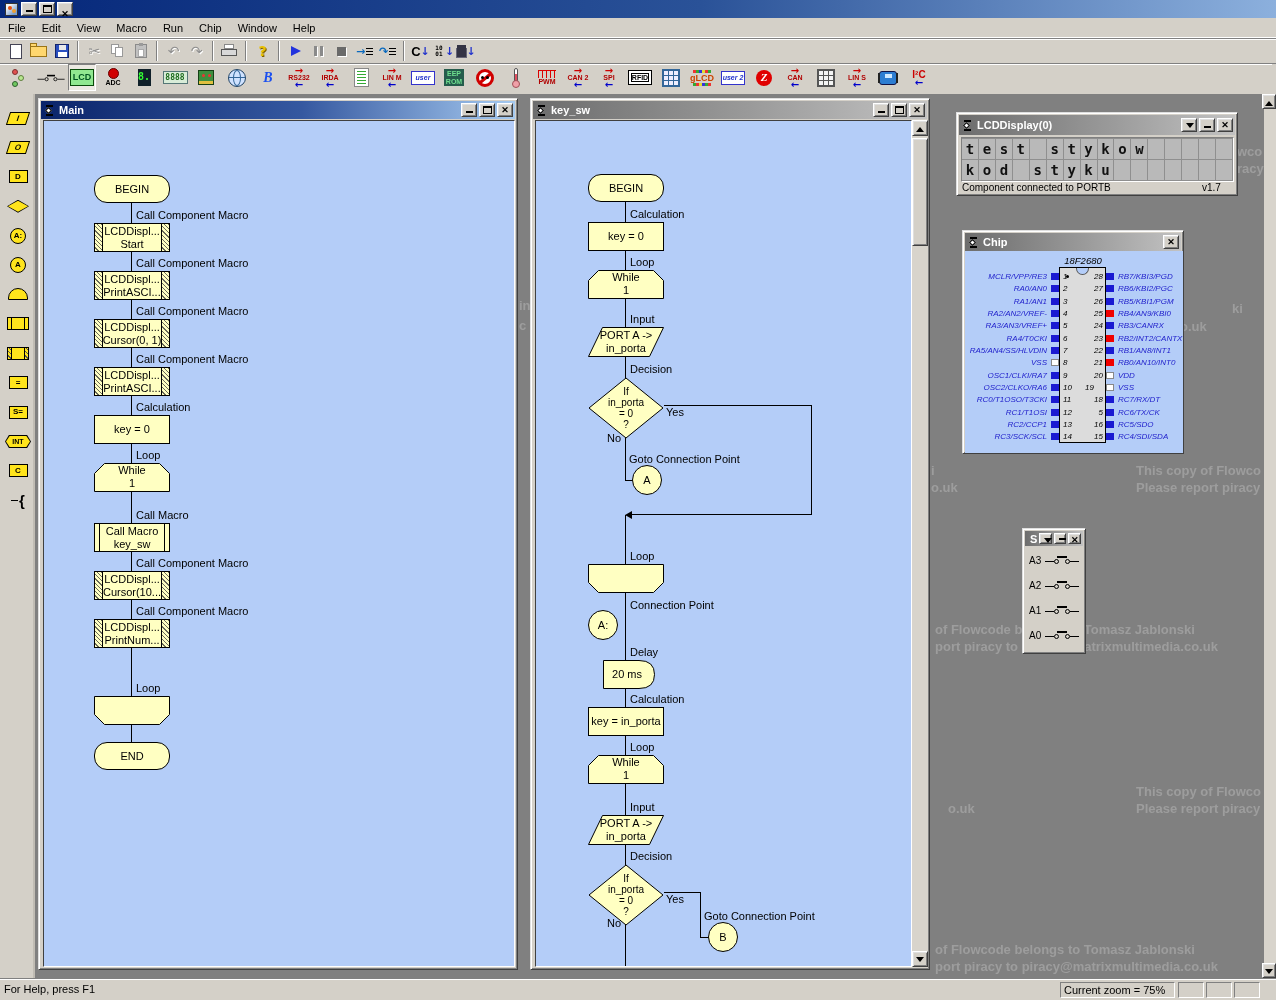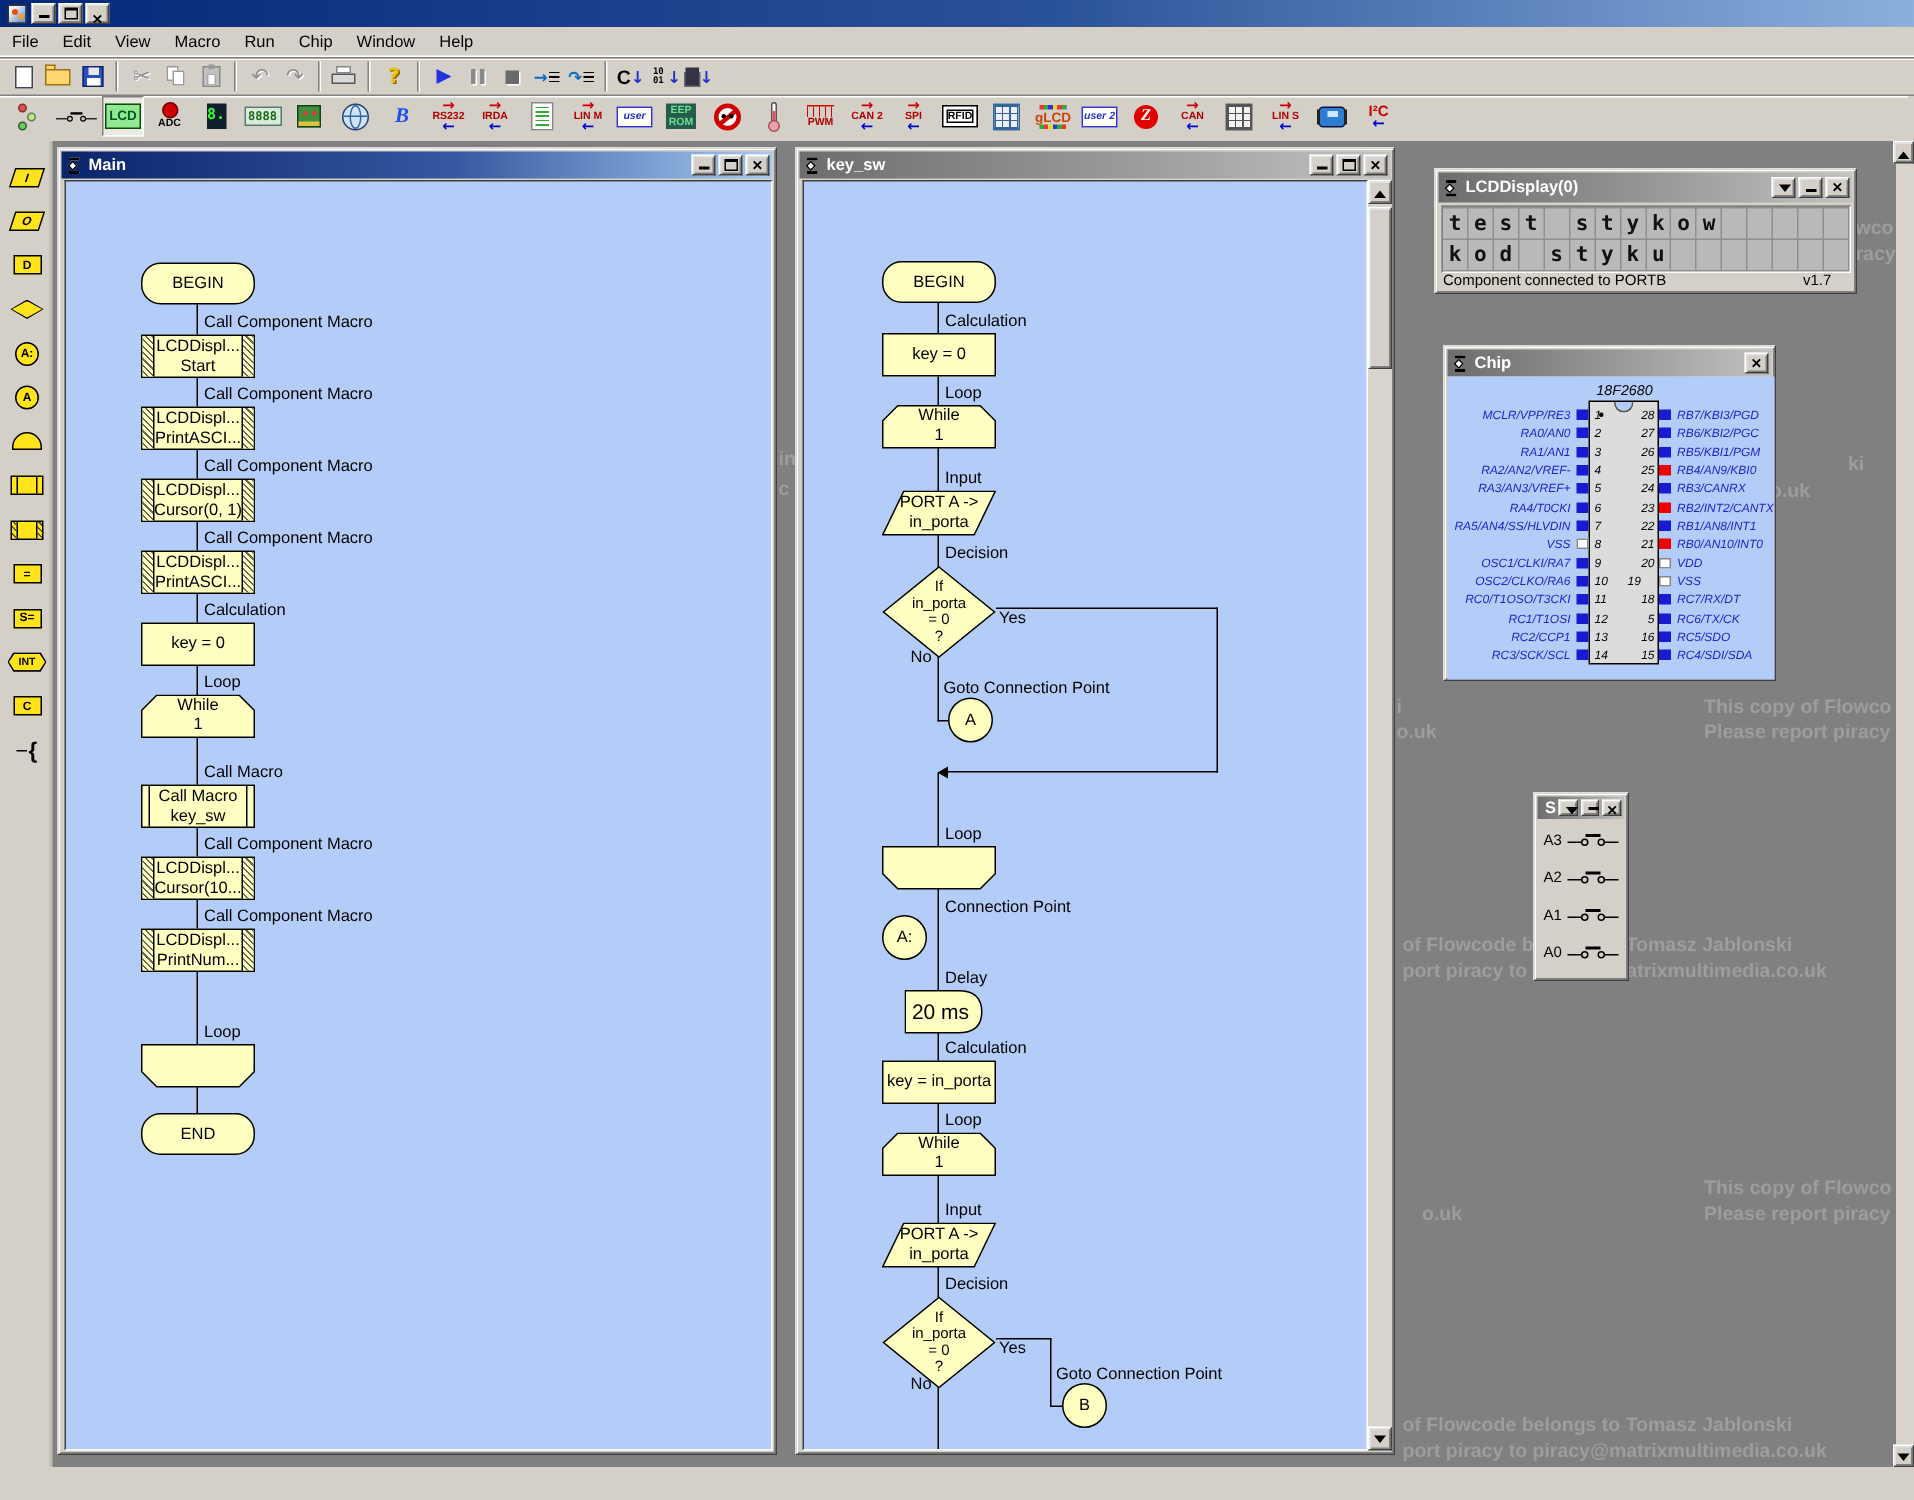--- a/index.html
+++ b/index.html
@@ -449,20 +449,27 @@
         <div>Please report piracy</div>
       </div>
       <div class="wm" style="position: absolute; left: 912px; top: 706px;">
         <div>o.uk</div>
       </div>
       <div class="wm" style="position: absolute; left: 899px; top: 847px;">
         <div>of Flowcode belongs to Tomasz Jablonski</div>
         <div>port piracy to piracy@matrixmultimedia.co.uk</div>
       </div>
     </div>
+  <div id="statusbar">
+    <span style="position:absolute;left:4px;top:4px;">For Help, press F1</span>
+    <div class="stat-panel" style="left:1060px;width:115px;">Current zoom = 75%</div>
+    <div class="stat-panel" style="left:1178px;width:26px;"></div>
+    <div class="stat-panel" style="left:1206px;width:26px;"></div>
+    <div class="stat-panel" style="left:1234px;width:26px;"></div>
+  </div>
 <div class="mdi-win" style="position: absolute; left: 38px; top: 98px; width: 480px; height: 872px;">
       <div class="wtitle wt-active" style="height: 18px;">
         <div class="wicon">
           <div style="position: absolute; left: 3px; top: 1px; width: 7px; height: 2px; background: rgb(255, 255, 255); border: 1px solid rgb(0, 0, 0);"></div>
           <div style="position: absolute; left: 3px; top: 4px; width: 5px; height: 5px; background: rgb(255, 255, 255); border: 1px solid rgb(0, 0, 0); transform: rotate(45deg);"></div>
           <div style="position: absolute; left: 3px; top: 10px; width: 7px; height: 2px; background: rgb(255, 255, 255); border: 1px solid rgb(0, 0, 0);"></div>
         </div>
         <div class="wt-label">Main</div>
         <div class="wbtn bevout">
           <div class="g-min"></div>
@@ -626,21 +633,21 @@
         <svg width="77" height="30" class="fc-svg" style="position: absolute; left: 52px; top: 443px;">
           <path d="M0.5,0.5 H75.5 V18.5 L65.5,28.5 H10.5 L0.5,18.5 Z" fill="#ffffc2" stroke="#000" stroke-width="1"></path>
         </svg>
         <div class="fc-node" style="position: absolute; left: 52px; top: 443px; width: 76px; height: 29px;"></div>
         <div class="fc-label" style="position: absolute; left: 94px; top: 478px;">Connection Point</div>
         <div class="fc-node fc-fill" style="position: absolute; left: 52px; top: 489px; width: 30px; height: 30px; border-radius: 50%; font-size: 11px; line-height: 28px;">A:</div>
         <div class="fc-label" style="position: absolute; left: 94px; top: 525px;">Delay</div>
         <svg width="53" height="30" class="fc-svg" style="position: absolute; left: 67px; top: 539px;">
           <path d="M0.5,0.5 H36 Q51.5,0.5 51.5,14.5 Q51.5,28.5 36,28.5 H0.5 Z" fill="#ffffc2" stroke="#000" stroke-width="1"></path>
         </svg>
-        <div class="fc-node" style="position: absolute; left: 67px; top: 539px; width: 48px; height: 29px; font-size: 14px; line-height: 28px;">20 ms</div>
+        <div class="fc-node" style="position: absolute; left: 67px; top: 539px; width: 48px; height: 29px; font-size: 11px; line-height: 28px;">20 ms</div>
         <div class="fc-label" style="position: absolute; left: 94px; top: 572px;">Calculation</div>
         <div class="fc-node fc-fill" style="position: absolute; left: 52px; top: 586px; width: 76px; height: 29px; font-size: 11px; line-height: 27px;">key = in_porta</div>
         <div class="fc-label" style="position: absolute; left: 94px; top: 620px;">Loop</div>
         <svg width="77" height="30" class="fc-svg" style="position: absolute; left: 52px; top: 634px;">
           <path d="M10.5,0.5 H65.5 L75.5,10.5 V28.5 H0.5 V10.5 Z" fill="#ffffc2" stroke="#000" stroke-width="1"></path>
         </svg>
         <div class="fc-node fc-text2" style="position: absolute; left: 52px; top: 634px; width: 76px; height: 29px;">
           <div>While</div>
           <div>1</div>
         </div>

